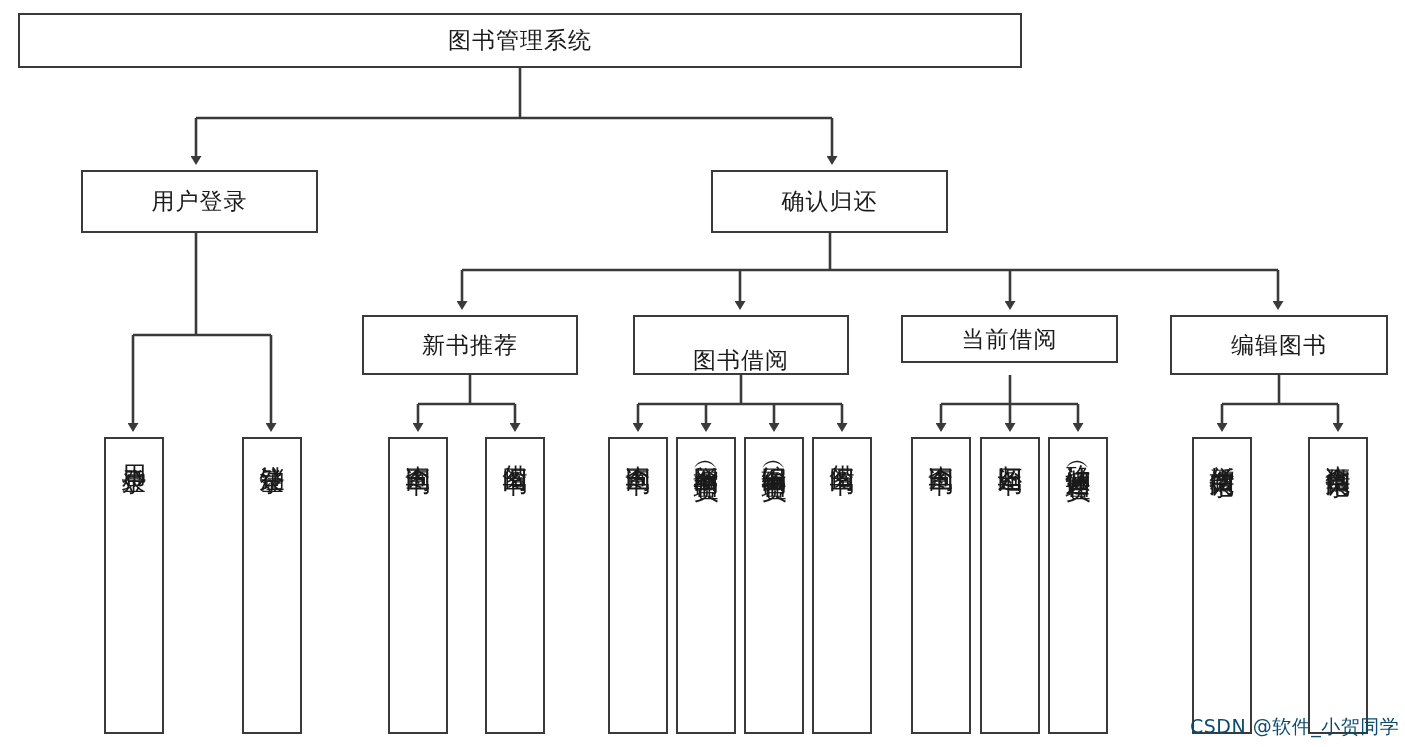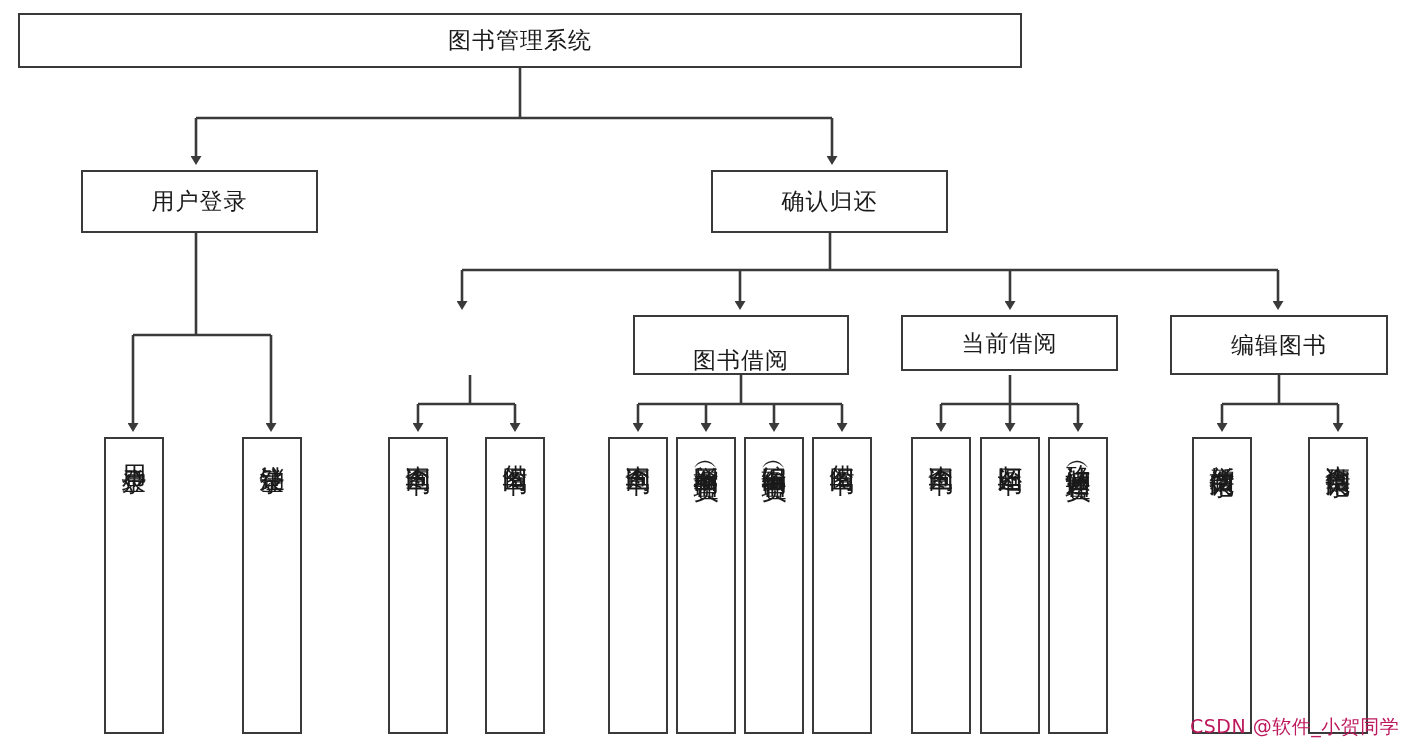--- a/index.html
+++ b/index.html
@@ -62,21 +62,21 @@
     font-size: 25px;
     line-height: 1;
     letter-spacing: 2px;
     white-space: nowrap;
   }
   .watermark {
     position: absolute;
     left: 1190px;
     top: 714px;
     font-size: 19px;
-    color: #be185d;
+    color: #0c4a6e;
     letter-spacing: 0.5px;
     white-space: nowrap;
     font-family: "DejaVu Sans", "Liberation Sans", sans-serif;
   }
 </style>
 </head>
 <body>
 
 <div id="canvas">
 
@@ -134,24 +134,27 @@
     <span class="label">图书管理系统</span>
   </div>
 
   <div class="node horiz" style="left:81px; top:170px; width:237px; height:63px;">
     <span class="label">用户登录</span>
   </div>
   <div class="node horiz" style="left:711px; top:170px; width:237px; height:63px;">
     <span class="label">确认归还</span>
   </div>
 
+  <div class="node horiz" style="left:362px; top:315px; width:216px; height:60px;">
+    <span class="label">新书推荐</span>
+  </div>
   <div class="node horiz" style="left:633px; top:315px; width:216px; height:60px;align-items:flex-end;">
     <span class="label">图书借阅</span>
   </div>
-  <div class="node horiz" style="left:901px; top:315px; width:217px; height:56px;">
+  <div class="node horiz" style="left:901px; top:315px; width:217px; height:48px;">
     <span class="label">当前借阅</span>
   </div>
   <div class="node horiz" style="left:1170px; top:315px; width:218px; height:60px;">
     <span class="label">编辑图书</span>
   </div>
 
   <div class="node vert" style="left:104px; top:437px; width:60px; height:297px;">
     <span class="label">用户登录</span>
   </div>
   <div class="node vert" style="left:242px; top:437px; width:60px; height:297px;">

